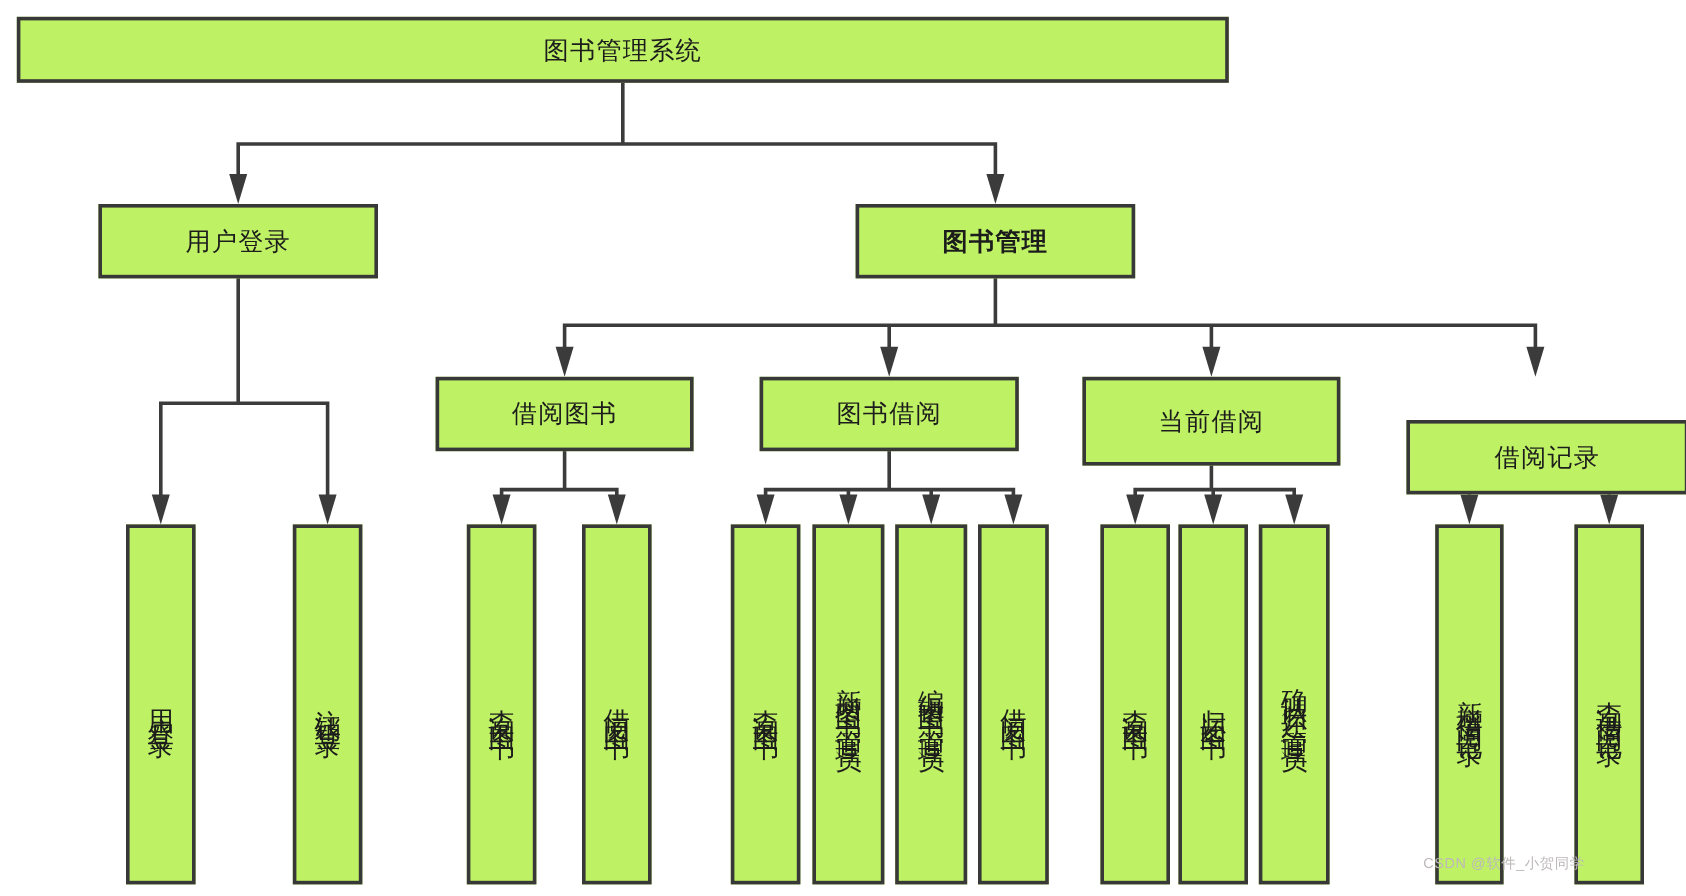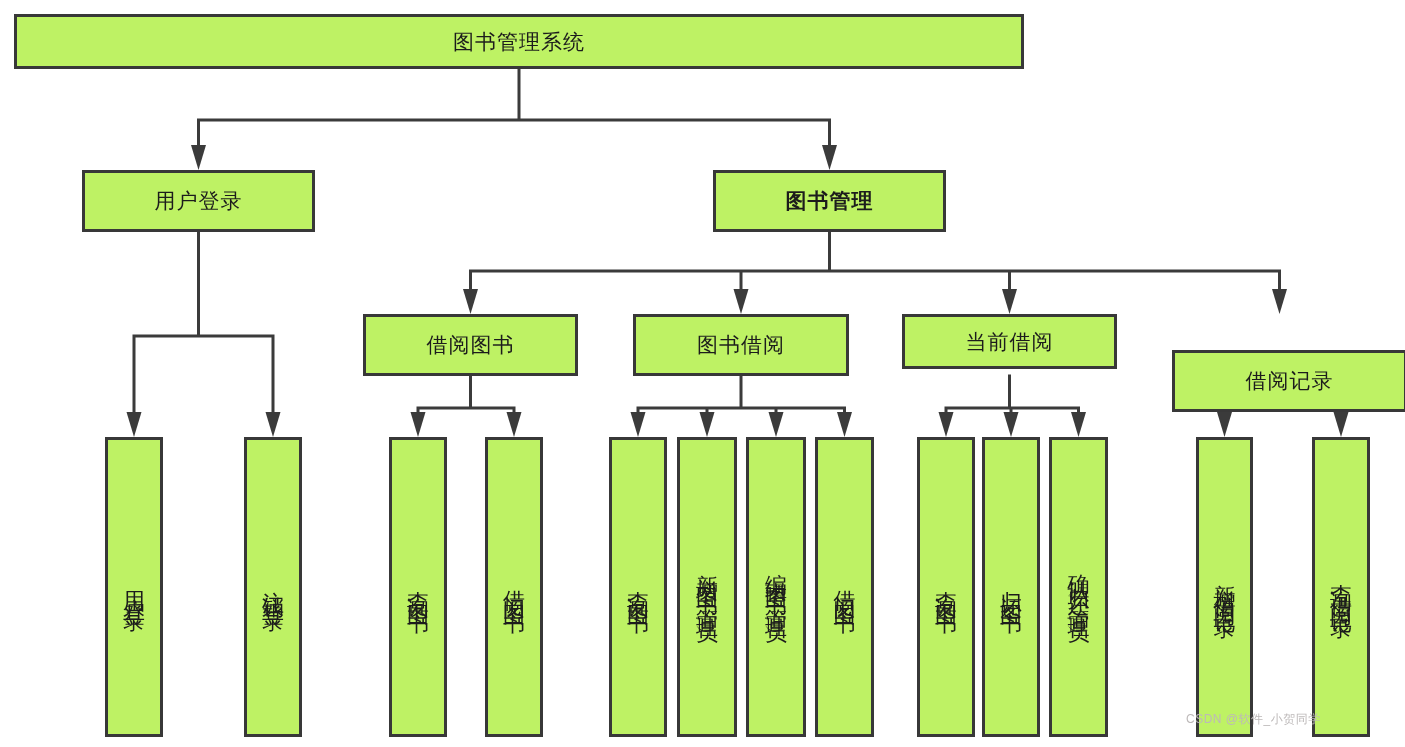--- a/index.html
+++ b/index.html
@@ -98,21 +98,21 @@
     </div>
     <div class="node horizontal" style="left: 713px; top: 170px; width: 233px; height: 62px; font-weight: bold;">
       <span>图书管理</span>
     </div>
     <div class="node horizontal" style="left: 363px; top: 314px; width: 215px; height: 62px;">
       <span>借阅图书</span>
     </div>
     <div class="node horizontal" style="left: 633px; top: 314px; width: 216px; height: 62px; font-family: Liberation Serif, serif;">
       <span>图书借阅</span>
     </div>
-    <div class="node horizontal" style="left: 902px; top: 314px; width: 215px; height: 55px;">
+    <div class="node horizontal" style="left: 902px; top: 314px; width: 215px; height: 74px;">
       <span>当前借阅</span>
     </div>
     <div class="node horizontal" style="left: 1172px; top: 314px; width: 235px; height: 62px; margin-top: 36px;">
       <span>借阅记录</span>
     </div>
     <div class="node vertical" style="left: 105px; top: 437px; width: 58px; height: 300px;">
       <span>用户登录</span>
     </div>
     <div class="node vertical" style="left: 244px; top: 437px; width: 58px; height: 300px;">
       <span>注销登录</span>

